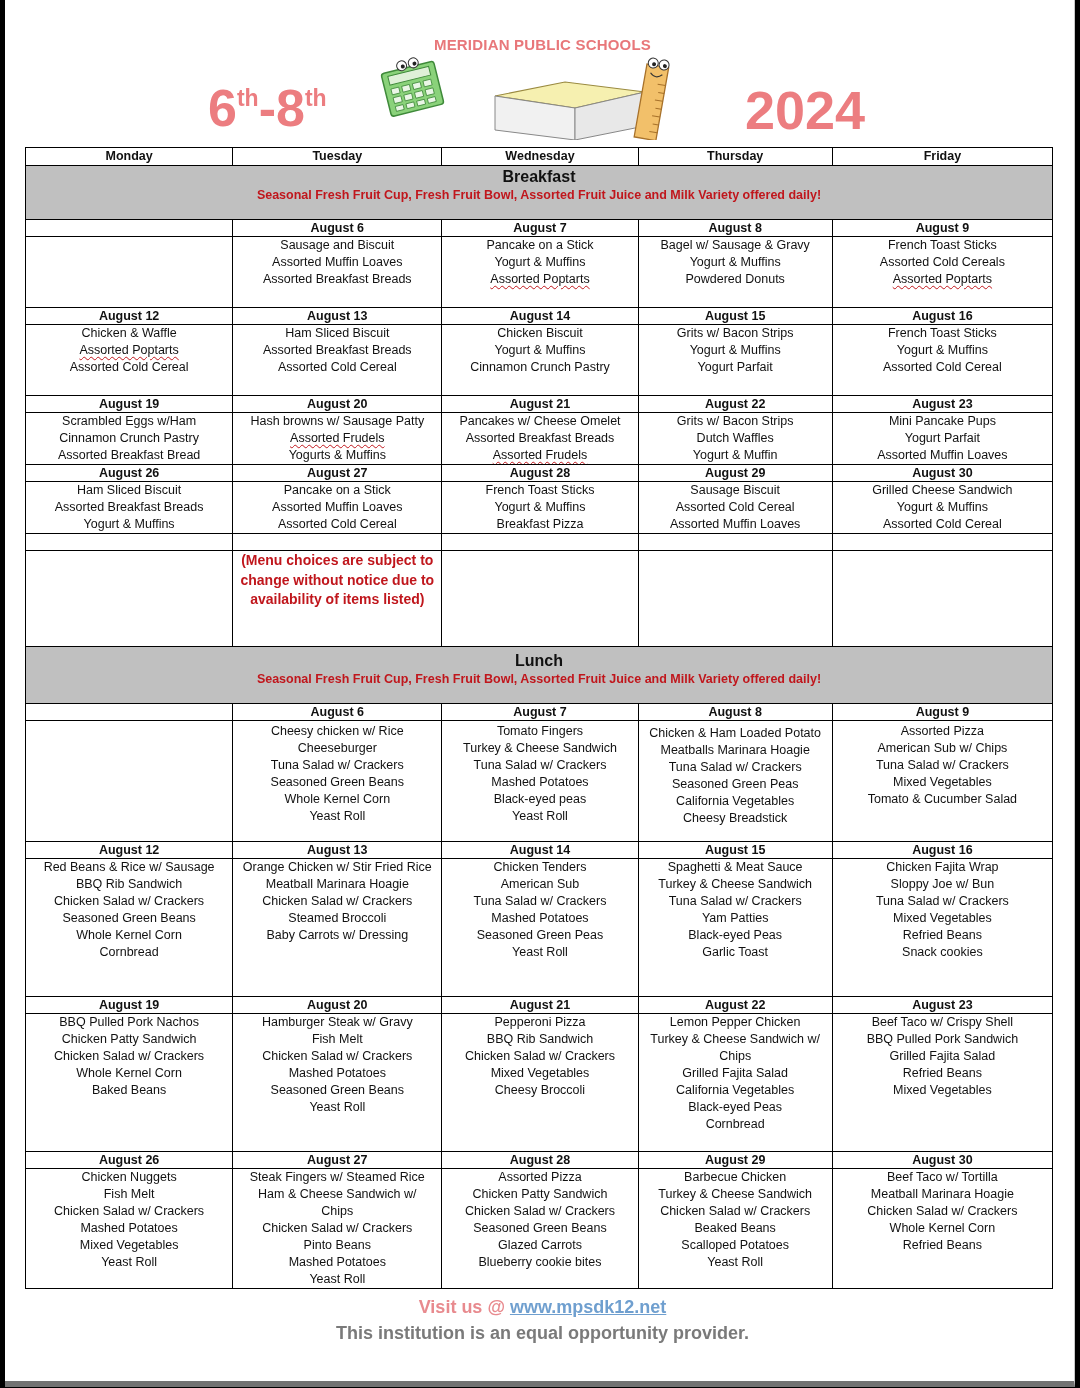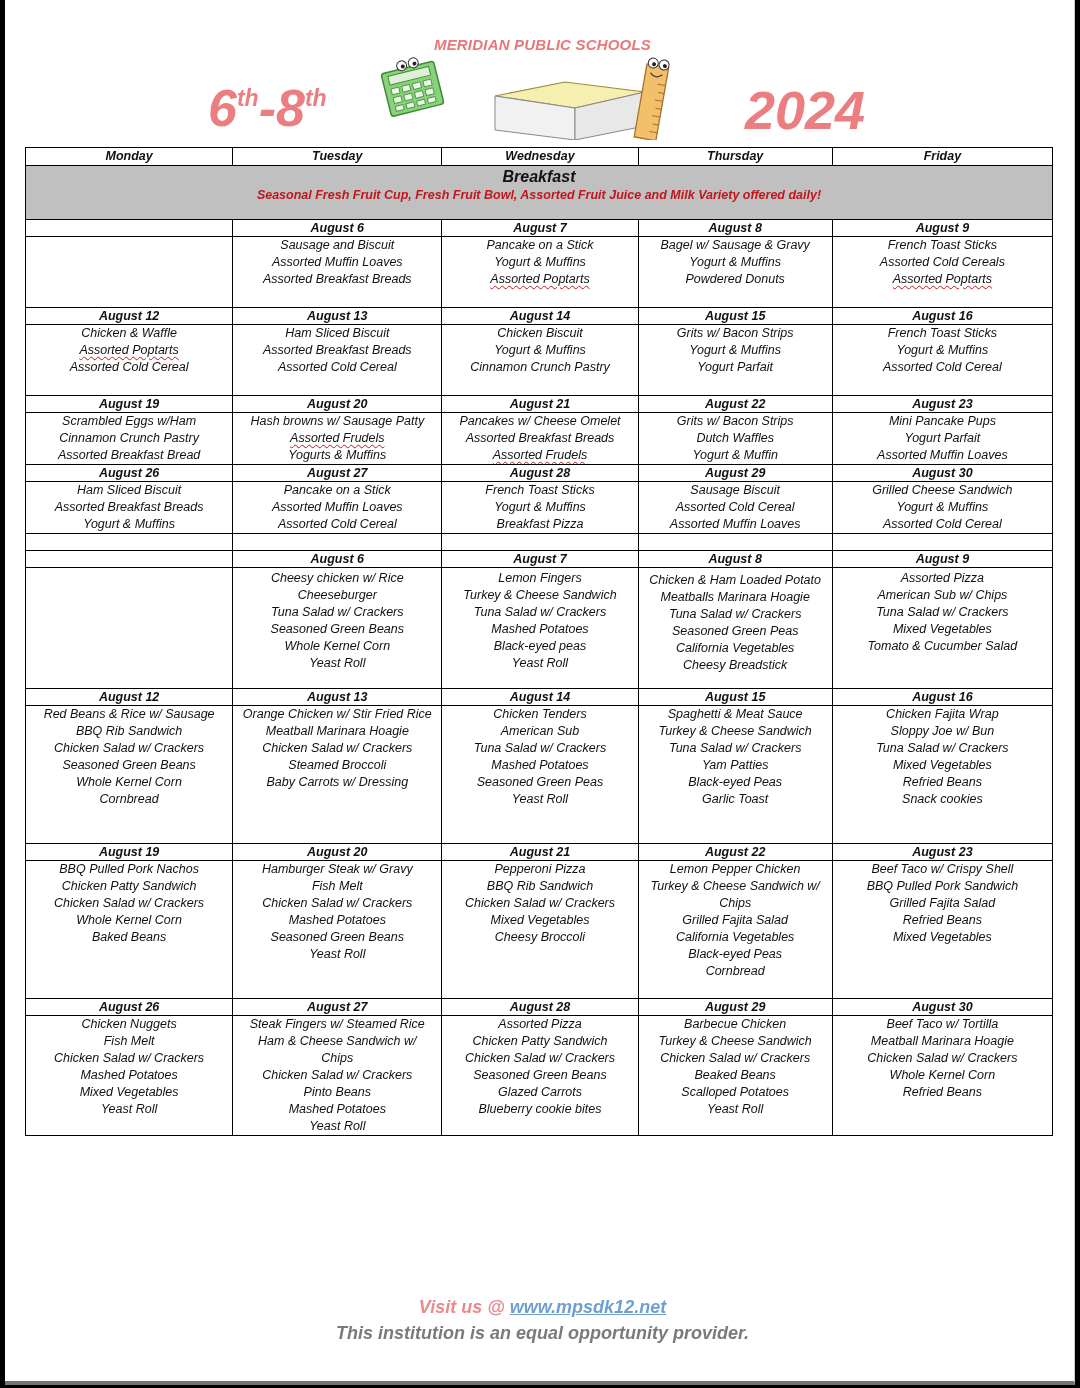--- a/index.html
+++ b/index.html
@@ -2,21 +2,21 @@
 <html><head>
 <meta charset="utf-8">
 <style>
   html, body { margin:0; padding:0; }
   body {
     width:1080px; height:1388px; background:#000; position:relative; overflow:hidden;
     font-family: "Liberation Sans", "DejaVu Sans", sans-serif;
   }
   .page {
     position:absolute; left:5px; top:0; width:1069px; height:1381px;
-    background:#fff; border-right:1px solid #c8c8c8; border-bottom:4px solid #737373;font-style:italic;
+    background:#fff; border-right:1px solid #c8c8c8; border-bottom:6px solid #737373;
   }
   .district {
     position:absolute; top:36px; left:0; width:1075px; text-align:center;
     color:#e8777a; font-weight:bold; font-size:15px; letter-spacing:0.2px;
   }
   .title-row { position:absolute; top:70px; left:0; width:1075px; height:76px; }
   .grade {
     position:absolute; left:203px; top:8px; color:#ec7d80; font-weight:bold; font-size:52px; line-height:60px;
   }
   .grade sup { font-size:23px; vertical-align: 20px; line-height:0; }
@@ -279,41 +279,54 @@
       </td>
     </tr>
 
     <tr style="height:17px">
       <td></td>
           <td></td>
           <td></td>
           <td></td>
           <td></td>
     </tr>
-
+    <tr style="height:96px">
+      <td></td>
+      <td class="notice">(Menu choices are subject to change without notice due to availability of items listed)</td>
+      <td></td>
+          <td></td>
+          <td></td>
+    </tr>
+
+    <tr class="band">
+      <td colspan="5" style="padding-top:3px">
+        <div class="band-title">Lunch</div>
+        <div class="band-note">Seasonal Fresh Fruit Cup, Fresh Fruit Bowl, Assorted Fruit Juice and Milk Variety offered daily!</div>
+      </td>
+    </tr>
 
     <tr class="date-row">
       <td></td>
       <td>August 6</td>
       <td>August 7</td>
       <td>August 8</td>
       <td>August 9</td>
     </tr>
     <tr style="height:121px">
       <td class="items"></td>
       <td class="items" style="padding-top:2px">
         <div>Cheesy chicken w/ Rice</div>
         <div>Cheeseburger</div>
         <div>Tuna Salad w/ Crackers</div>
         <div>Seasoned Green Beans</div>
         <div>Whole Kernel Corn</div>
         <div>Yeast Roll</div>
       </td>
       <td class="items" style="padding-top:2px">
-        <div>Lemon Fingers</div>
+        <div>Tomato Fingers</div>
         <div>Turkey &amp; Cheese Sandwich</div>
         <div>Tuna Salad w/ Crackers</div>
         <div>Mashed Potatoes</div>
         <div>Black-eyed peas</div>
         <div>Yeast Roll</div>
       </td>
       <td class="items" style="padding-top:4px">
         <div>Chicken &amp; Ham Loaded Potato</div>
         <div>Meatballs Marinara Hoagie</div>
         <div>Tuna Salad w/ Crackers</div>

